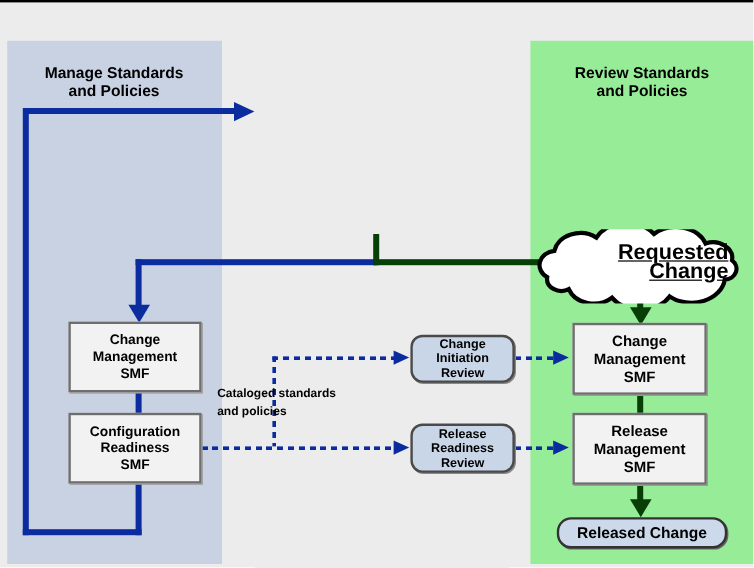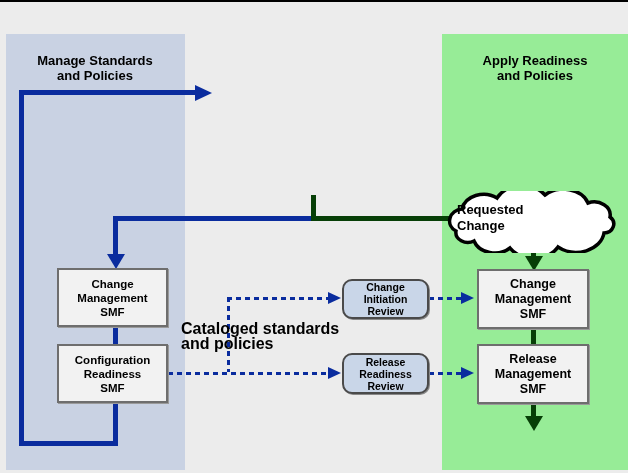--- a/index.html
+++ b/index.html
@@ -54,39 +54,39 @@
   .vline{width:5px;}
   .dashh{position:absolute;height:3px;background:repeating-linear-gradient(90deg,var(--blue) 0 5px,transparent 5px 9px);}
   .dashv{position:absolute;width:3px;background:repeating-linear-gradient(180deg,var(--blue) 0 5px,transparent 5px 9px);}
   .tri{position:absolute;width:0;height:0;}
   .tri.right-big{border-top:8px solid transparent;border-bottom:8px solid transparent;border-left:17px solid var(--blue);}
   .tri.down-blue{border-left:9px solid transparent;border-right:9px solid transparent;border-top:15px solid var(--blue);}
   .tri.down-green{border-left:9px solid transparent;border-right:9px solid transparent;border-top:15px solid var(--green);}
   .tri.right-sm{border-top:6.5px solid transparent;border-bottom:6.5px solid transparent;border-left:13px solid var(--blue);}
   .cloud{position:absolute;left:447px;top:191px;width:170px;height:62px;}
   .cloudtext{
-    position:absolute;left:457px;top:202px;width:150px;text-align:left;
-    font-size:13px;line-height:16px;white-space:pre-line;
+    position:absolute;left:457px;top:202px;width:150px;text-align:right;
+    font-size:18px;line-height:16px;white-space:pre-line;text-decoration:underline;
   }
   .cataloged{
-    position:absolute;left:181px;top:321px;font-size:16px;line-height:15px;white-space:pre-line;
+    position:absolute;left:181px;top:321px;font-size:10px;line-height:15px;white-space:pre-line;
   }
 </style>
 </head>
 <body>
 
 <div class="stage">
 
   <div class="panel left"></div>
   <div class="panel right"></div>
   <div class="topborder"></div>
 
   <div class="ptitle l">Manage Standards
 and Policies</div>
-  <div class="ptitle r">Apply Readiness
+  <div class="ptitle r">Review Standards
 and Policies</div>
 
   <div class="hline blue" style="left:20px;top:90px;width:178px;"></div>
   <div class="tri right-big" style="left:195px;top:84.5px;"></div>
   <div class="vline blue" style="left:19px;top:90px;height:356px;"></div>
   <div class="hline blue" style="left:19px;top:441px;width:99px;"></div>
   <div class="vline blue" style="left:113px;top:403px;height:43px;"></div>
   <div class="hline blue" style="left:113px;top:216px;width:201px;"></div>
   <div class="vline blue" style="left:113px;top:216px;height:40px;"></div>
   <div class="tri down-blue" style="left:106.5px;top:254px;"></div>
@@ -141,17 +141,18 @@
              a16,13 0 0 1 22,14
              a10,9 0 0 1 -6,16
              a28,22 0 0 1 -46,14
              a28,22 0 0 1 -48,1
              a22,18 0 0 1 -36,-7
              a12,10 0 0 1 -18,-10 z" fill="#ffffff" stroke="#000000" stroke-width="3.5"></path>
   </svg>
   <div class="cloudtext">Requested
 Change</div>
 
+  <div class="released">Released Change</div>
 
   <div class="cataloged">Cataloged standards
 and policies</div>
 
 </div>
 
 </body></html>

